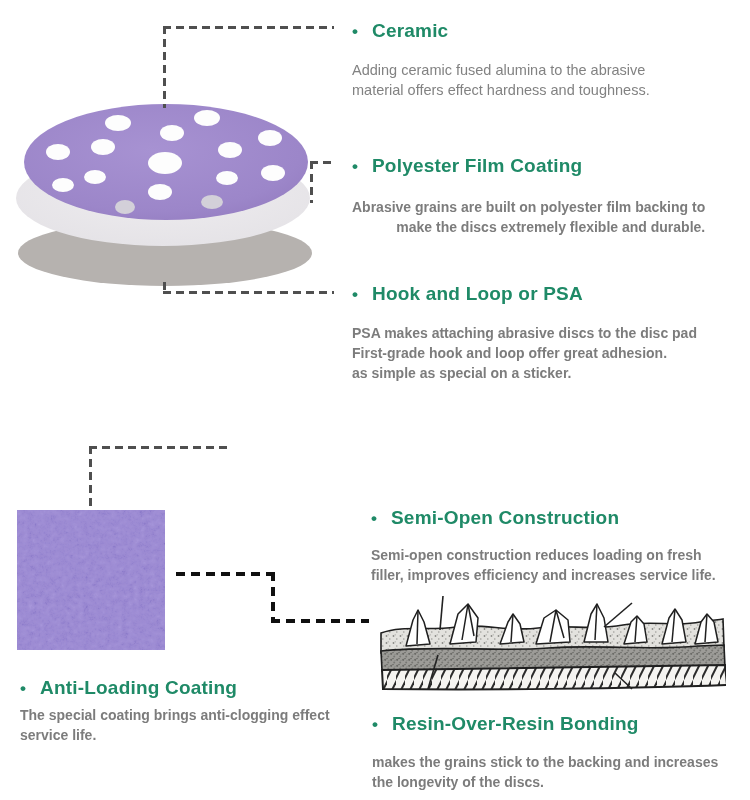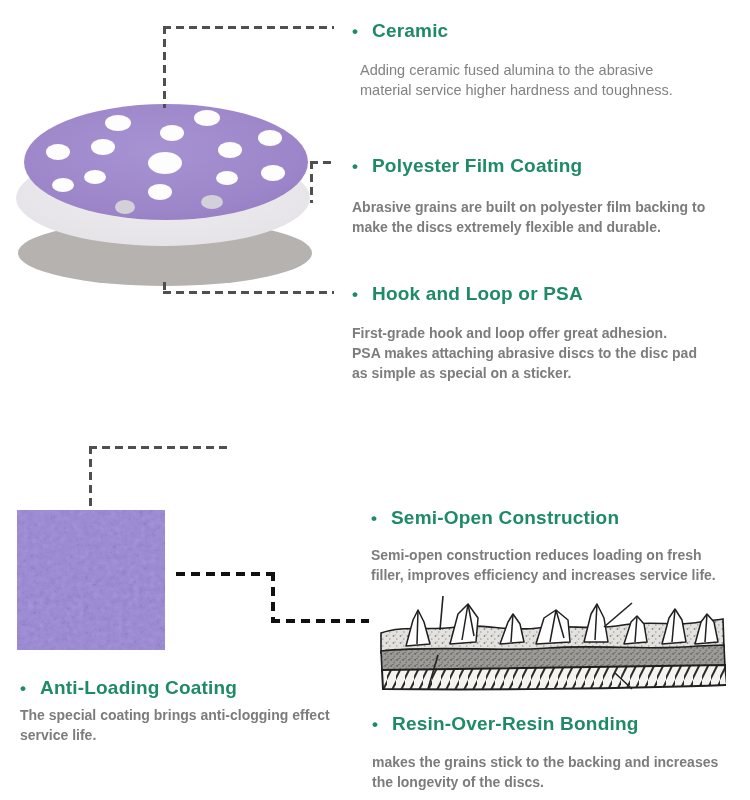--- a/index.html
+++ b/index.html
@@ -14,22 +14,22 @@
   .dash-h.black{height:4px;background:repeating-linear-gradient(90deg,#101010 0 9px,transparent 9px 15px);}
   .dash-v.black{width:4px;background:repeating-linear-gradient(180deg,#101010 0 9px,transparent 9px 15px);}
   
   .section{position:absolute;}
   .sec-head{display:flex;align-items:baseline;line-height:24px;white-space:nowrap;}
   .bullet{color:#1f8a67;font-size:17px;font-weight:700;width:20px;flex:0 0 20px;}
   .title{color:#1f8a67;font-size:19px;font-weight:700;letter-spacing:.2px;text-align:center;}
   .sec-body{color:#7c7c7c;font-size:14px;line-height:20px;font-weight:700;}
   .sec-body .line{white-space:nowrap;}
   .s1 .sec-body{font-weight:400;font-size:14.5px;color:#828282;}
-  .s1 .sec-body{margin-top:16px;margin-left:8px;}
-  .s2 .sec-body{margin-top:18px;}
+  .s1 .sec-body{margin-top:16px;}
+  .s2 .sec-body{margin-top:18px;text-align:right;}
   .s3 .sec-body{margin-top:16px;}
   .s4 .sec-body{margin-top:14px;}
   .s5 .sec-body{margin-top:4px;}
   .s6 .sec-body{margin-top:15px;}
 </style>
 </head>
 <body>
 
 <div id="stage">
 
@@ -157,43 +157,43 @@
     </g>
   </svg>
 
   <div class="section s1" style="left:352px;top:19px;">
     <div class="sec-head">
       <span class="bullet">•</span>
       <span class="title">Ceramic</span>
     </div>
     <div class="sec-body">
       <div class="line">Adding ceramic fused alumina to the abrasive</div>
-      <div class="line">material service higher hardness and toughness.</div>
+      <div class="line">material offers effect hardness and toughness.</div>
     </div>
   </div>
 
   <div class="section s2" style="left:352px;top:154px;">
     <div class="sec-head">
       <span class="bullet">•</span>
       <span class="title">Polyester Film Coating</span>
     </div>
     <div class="sec-body">
       <div class="line">Abrasive grains are built on polyester film backing to</div>
       <div class="line">make the discs extremely flexible and durable.</div>
     </div>
   </div>
 
   <div class="section s3" style="left:352px;top:282px;">
     <div class="sec-head">
       <span class="bullet">•</span>
       <span class="title">Hook and Loop or PSA</span>
     </div>
     <div class="sec-body">
+      <div class="line">PSA makes attaching abrasive discs to the disc pad</div>
       <div class="line">First-grade hook and loop offer great adhesion.</div>
-      <div class="line">PSA makes attaching abrasive discs to the disc pad</div>
       <div class="line">as simple as special on a sticker.</div>
     </div>
   </div>
 
   <div class="section s4" style="left:371px;top:506px;">
     <div class="sec-head">
       <span class="bullet">•</span>
       <span class="title">Semi-Open Construction</span>
     </div>
     <div class="sec-body">

